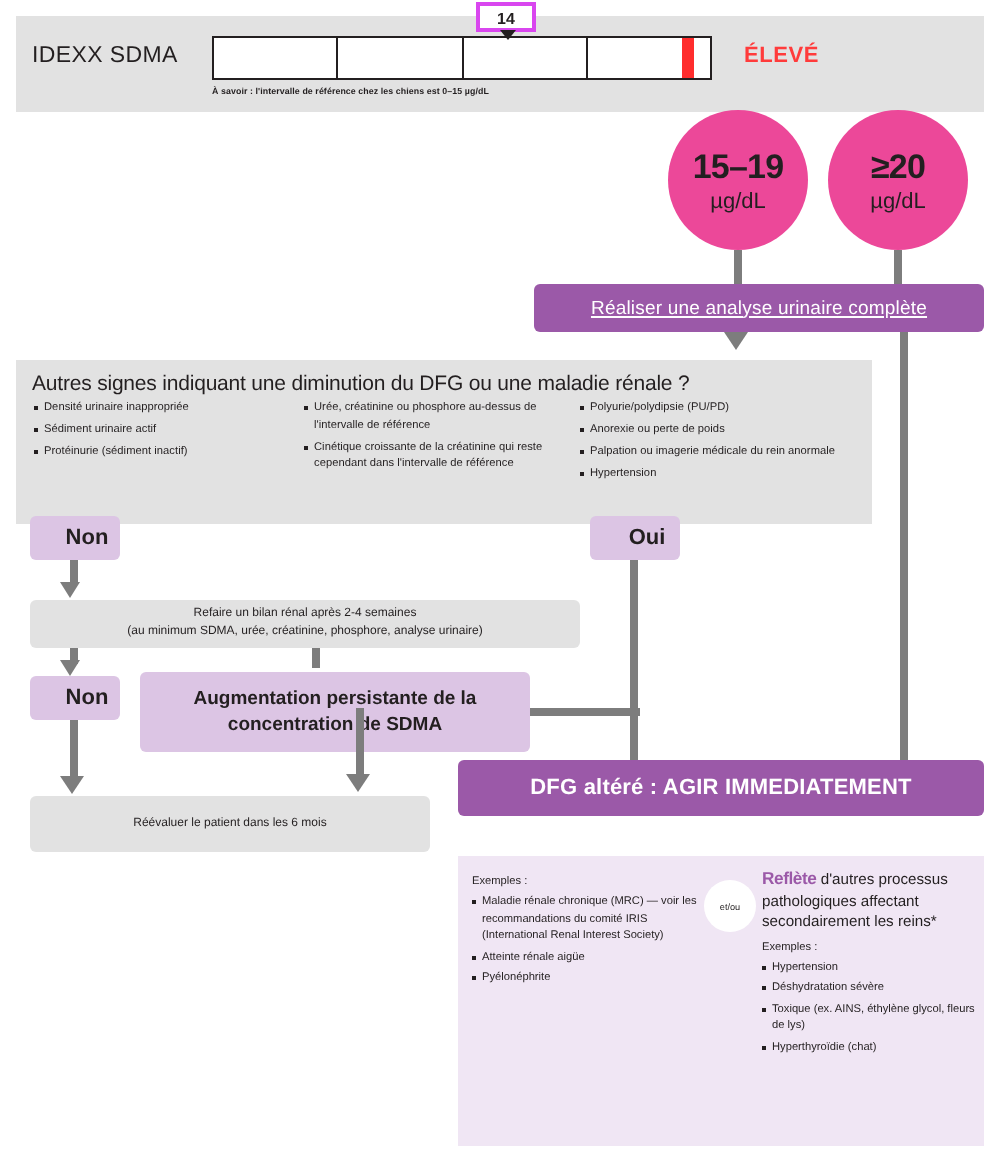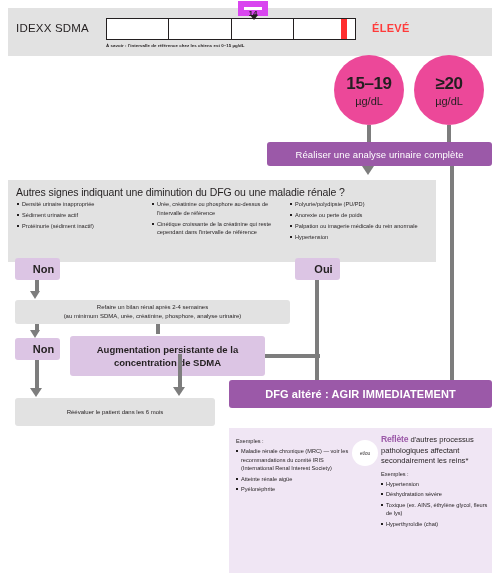--- a/index.html
+++ b/index.html
@@ -15,42 +15,42 @@
   #header-band{left:8px;top:8px;width:484px;height:48px;background:#e2e2e2;}
   #header-title{left:16px;top:22px;width:90px;font-size:11.5px;letter-spacing:.2px;color:#231f20;}
   #scale-bar{left:106px;top:18px;width:250px;height:22px;background:#fff;border:1px solid #231f20;display:flex;}
   .scale-seg{flex:1;border-right:1px solid #231f20;position:relative;}
   .scale-seg:last-child{border-right:none;}
   #scale-marker{position:absolute;left:77%;top:0;width:6px;height:100%;background:#ff2d2d;}
   #elevated-label{left:372px;top:22px;font-size:11px;font-weight:bold;color:#ff3b3b;letter-spacing:.3px;}
   #footnote{left:106px;top:43px;width:300px;font-size:4.4px;font-weight:bold;letter-spacing:.05px;color:#231f20;}
 
   
-  #callout{left:238px;top:1px;width:30px;height:15px;background:#fff;border:6px solid #d946ef;
+  #callout{left:238px;top:1px;width:30px;height:15px;background:#fff;border:2px solid #d946ef;
            text-align:center;font-size:8px;font-weight:bold;line-height:14px;}
   #callout-tail{left:250px;top:15px;width:0;height:0;
            border-left:4px solid transparent;border-right:4px solid transparent;border-top:5px solid #231f20;}
 
   
   .circle{border-radius:50%;background:#ec4899;display:flex;flex-direction:column;
           align-items:center;justify-content:center;}
   #circle-1519{left:334px;top:55px;width:70px;height:70px;}
   #circle-20{left:414px;top:55px;width:70px;height:70px;}
   .circle-value{font-size:17px;font-weight:bold;letter-spacing:-.4px;color:#231f20;}
   .circle-unit{font-size:11px;color:#231f20;margin-top:1px;}
 
   
   .stub{background:#7d7d7d;width:4px;}
   #stub-1519{left:367px;top:125px;height:17px;}
   #stub-20{left:447px;top:125px;height:17px;}
 
   
   #urinalysis-bar{left:267px;top:142px;width:225px;height:24px;background:#9b59a8;border-radius:3px;
                   color:#fff;font-size:9.5px;display:flex;align-items:center;justify-content:center;
-                  letter-spacing:.1px;}
+                  letter-spacing:.1px;text-decoration:underline;}
 
   
   #arrow-urinalysis{left:362px;top:166px;}
 
   
   #question-box{left:8px;top:180px;width:428px;height:82px;background:#e2e2e2;}
   #question-title{left:16px;top:186px;width:410px;font-size:10.5px;color:#231f20;letter-spacing:-.1px;}
   .bullets{font-size:5.6px;line-height:8.6px;color:#231f20;letter-spacing:.02px;}
   .bullets ul{margin:0;padding:0;list-style:none;}
   .bullets li{position:relative;padding-left:5px;margin-bottom:2.5px;}

